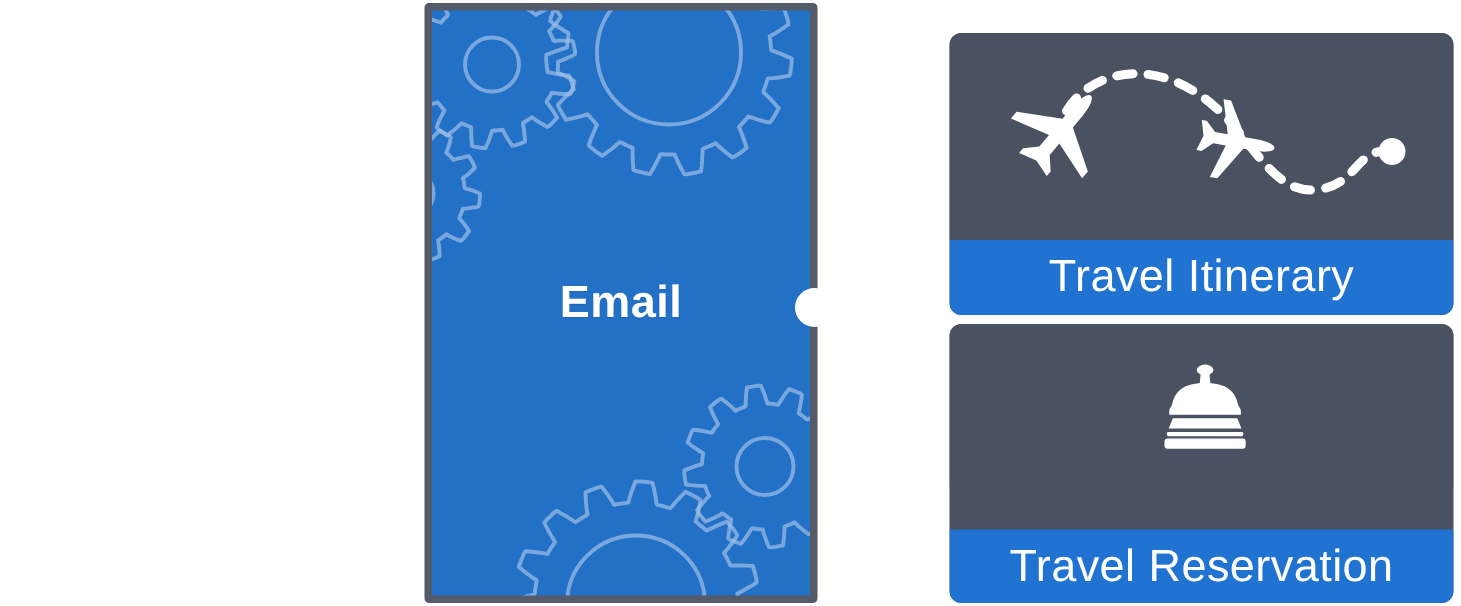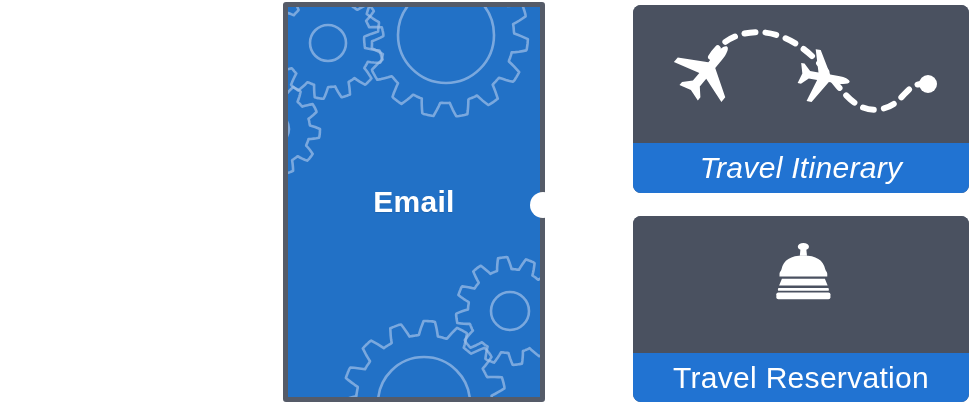--- a/index.html
+++ b/index.html
@@ -58,21 +58,21 @@
   .card{
     position:absolute;
     left:633px;
     width:336px;
     border-radius:8px;
     overflow:hidden;
     display:flex;flex-direction:column;
     background:var(--card-dark);
     cursor:pointer;
   }
-  .card-itinerary{top:5px;height:188px;font-style:italic;}
+  .card-itinerary{top:22px;height:188px;}
   .card-reservation{top:216px;height:186px;gap:28px;}
   .card .art{
     flex:1 1 auto;
     position:relative;
     background:var(--card-dark);
   }
   .card .art svg{position:absolute;inset:0;width:100%;height:100%;}
   .card .label-bar{
     flex:0 0 auto;
     height:50px;

